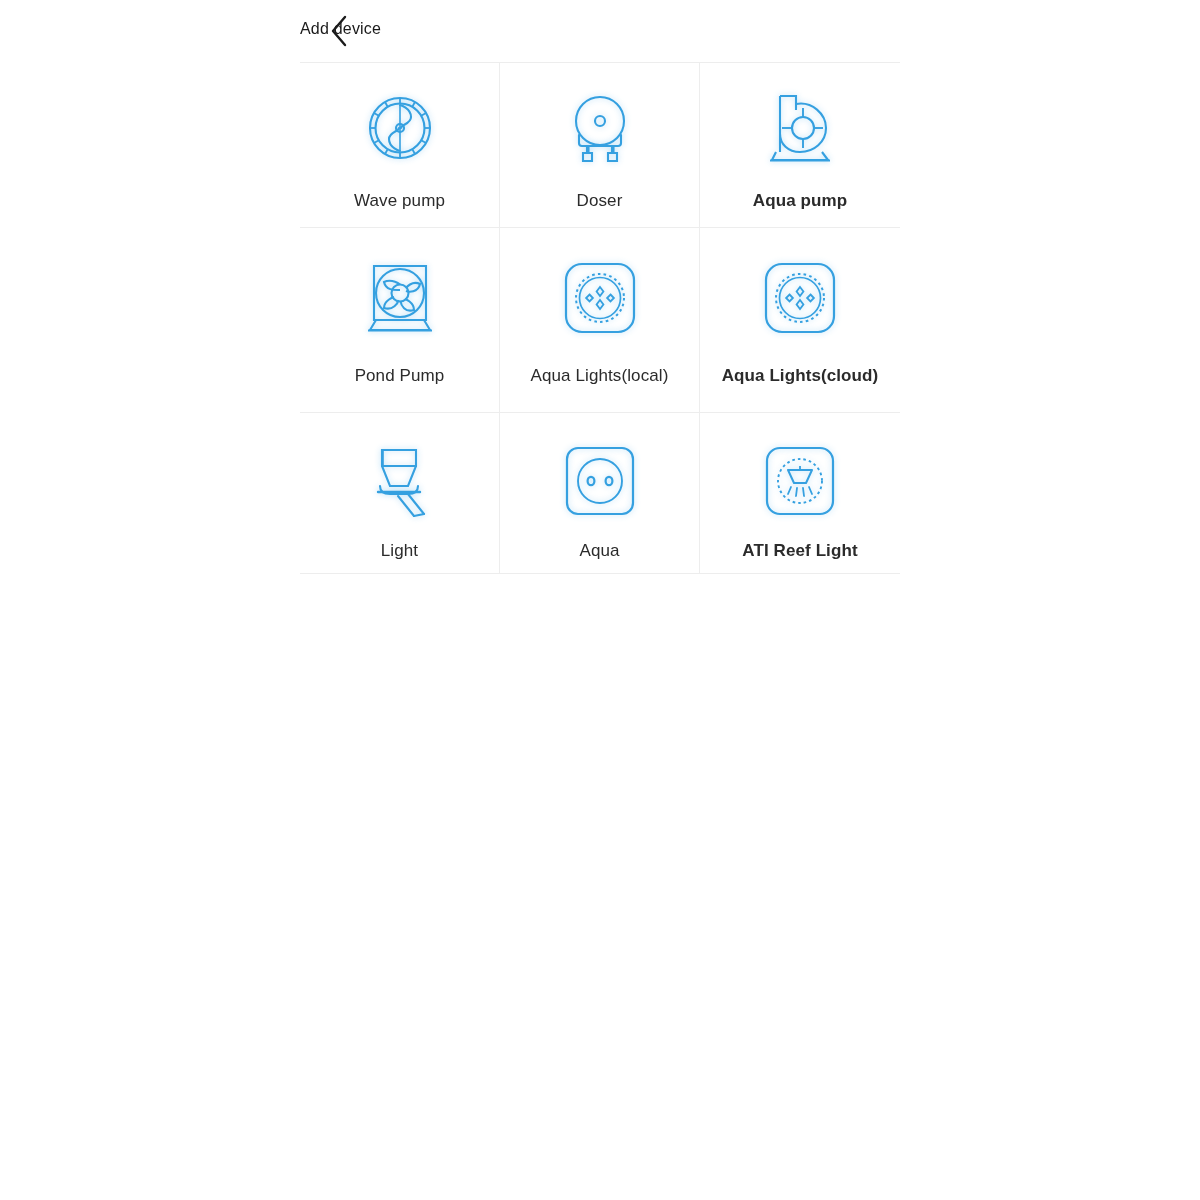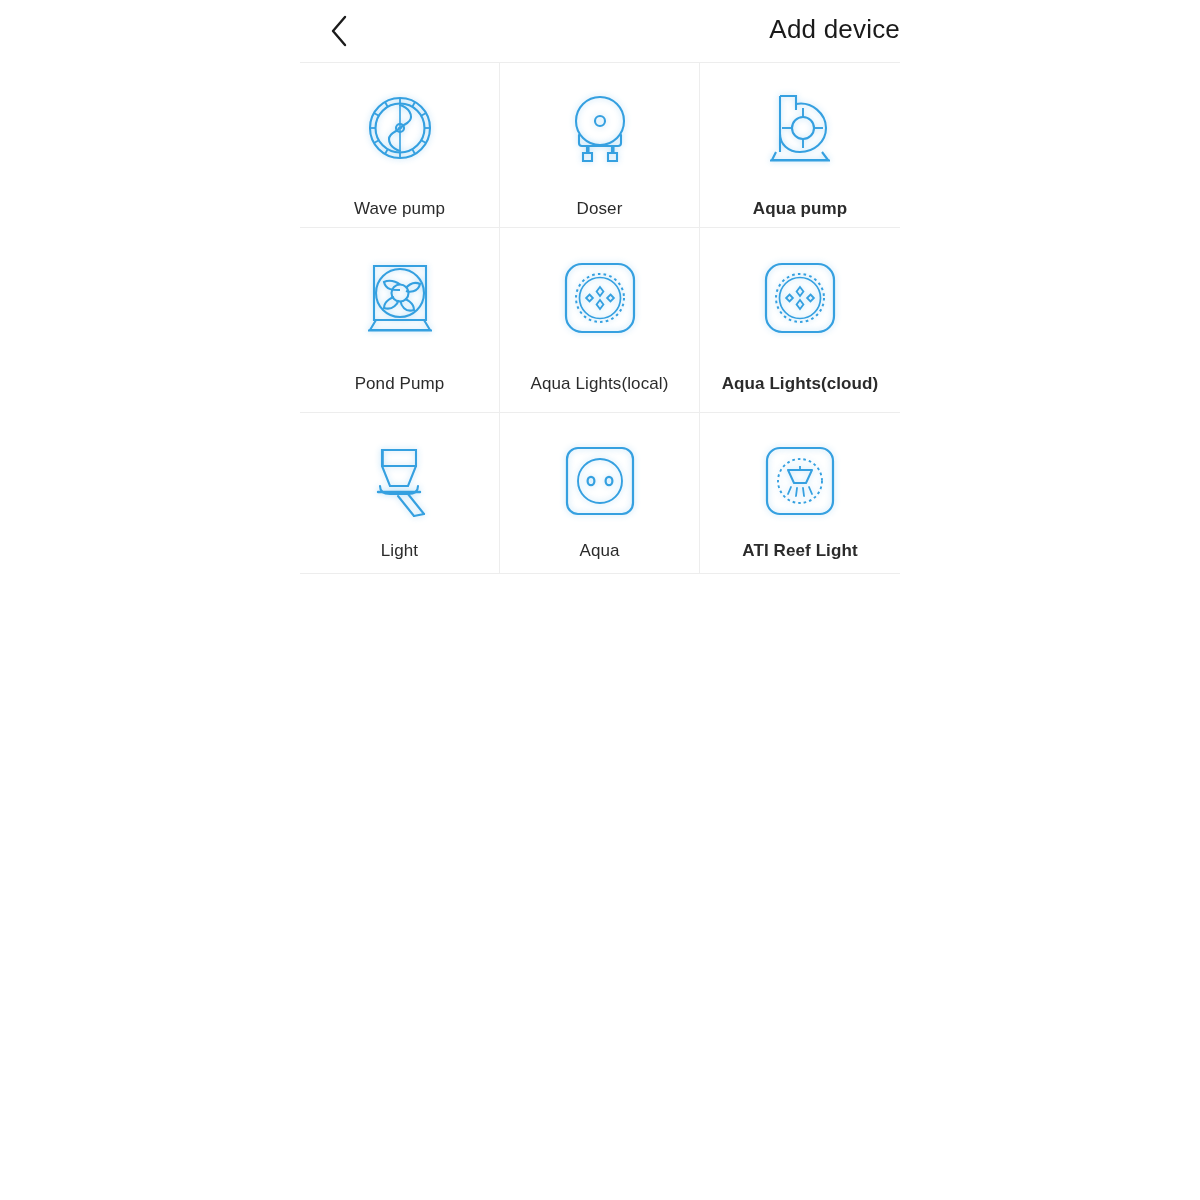--- a/index.html
+++ b/index.html
@@ -43,22 +43,22 @@
     cursor: pointer;
   }
   .back-btn svg { display: block; }
   .appbar-title {
     position: absolute;
     left: 0;
     top: 0;
     width: 600px;
     height: 58px;
     line-height: 58px;
-    text-align: right;
-    font-size: 26px;
+    text-align: left;
+    font-size: 16px;
     color: #1a1a1a;
     letter-spacing: 0.2px;
   }
 
   
   .device-grid {
     position: absolute;
     left: 300px;
     top: 62px;
     width: 600px;
@@ -93,21 +93,21 @@
     align-items: center;
     justify-content: center;
     filter: drop-shadow(0 0 3px rgba(90,180,235,0.45));
   }
   .cell-r2 .device-icon { height: 96px; }
   .cell-r3 .device-icon { height: 92px; }
 
   .device-icon svg { display: block; overflow: visible; }
 
   .device-label {
-    margin-top: 26px;
+    margin-top: 18px;
     font-size: 17px;
     line-height: 23px;
     color: #2b2b2b;
     text-align: center;
     letter-spacing: 0.1px;
     max-width: 180px;
     word-wrap: break-word;
   }
   .cell-r2 .device-label { }
   .cell-r3 .device-label { margin-top: 12px; }

